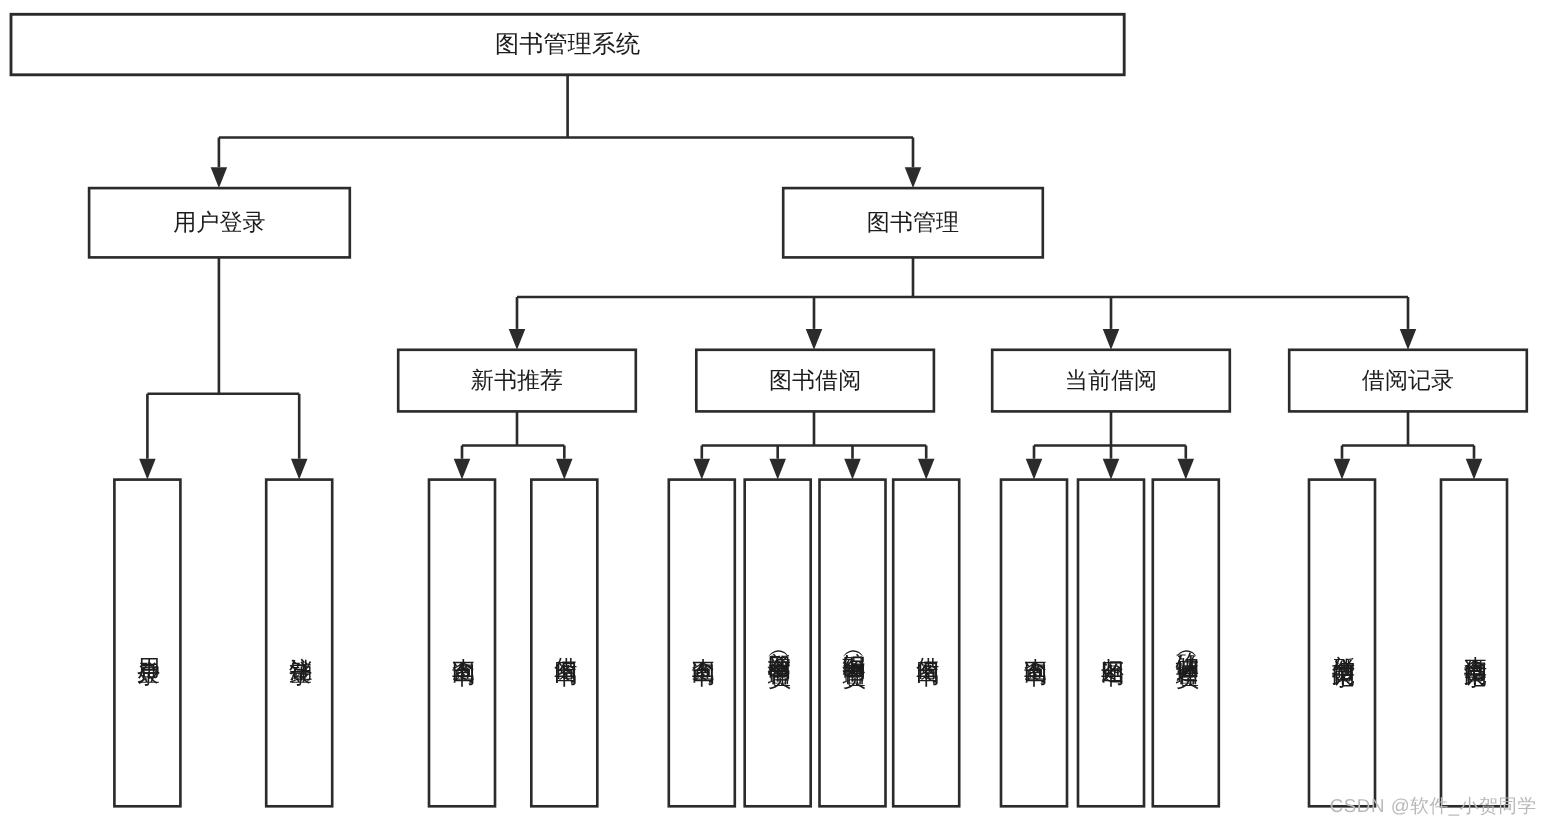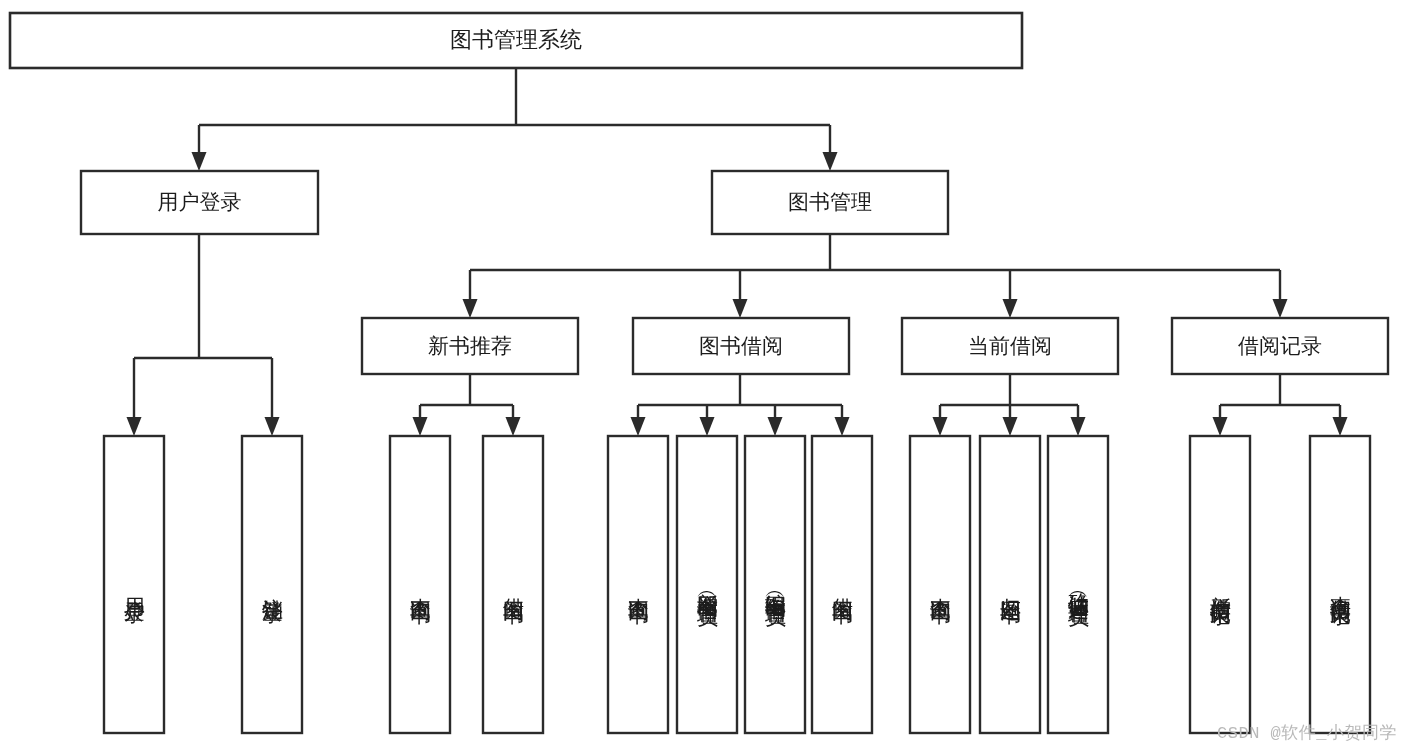--- a/index.html
+++ b/index.html
@@ -69,21 +69,21 @@
     font-size: 21px;
     line-height: 1.18;
     letter-spacing: 2px;
     color: #1c1c1c;
     white-space: nowrap;
   }
   .watermark {
     position: absolute;
     right: 8px;
     bottom: 3px;
-    font-family: Liberation Mono, monospace;
+    font-family: Liberation Sans, sans-serif;
     font-size: 17px;
     color: #b9b9b9;
     white-space: nowrap;
     letter-spacing: 0.5px;
   }
 </style>
 </head>
 <body>
 
 <div id="diagram-root">

